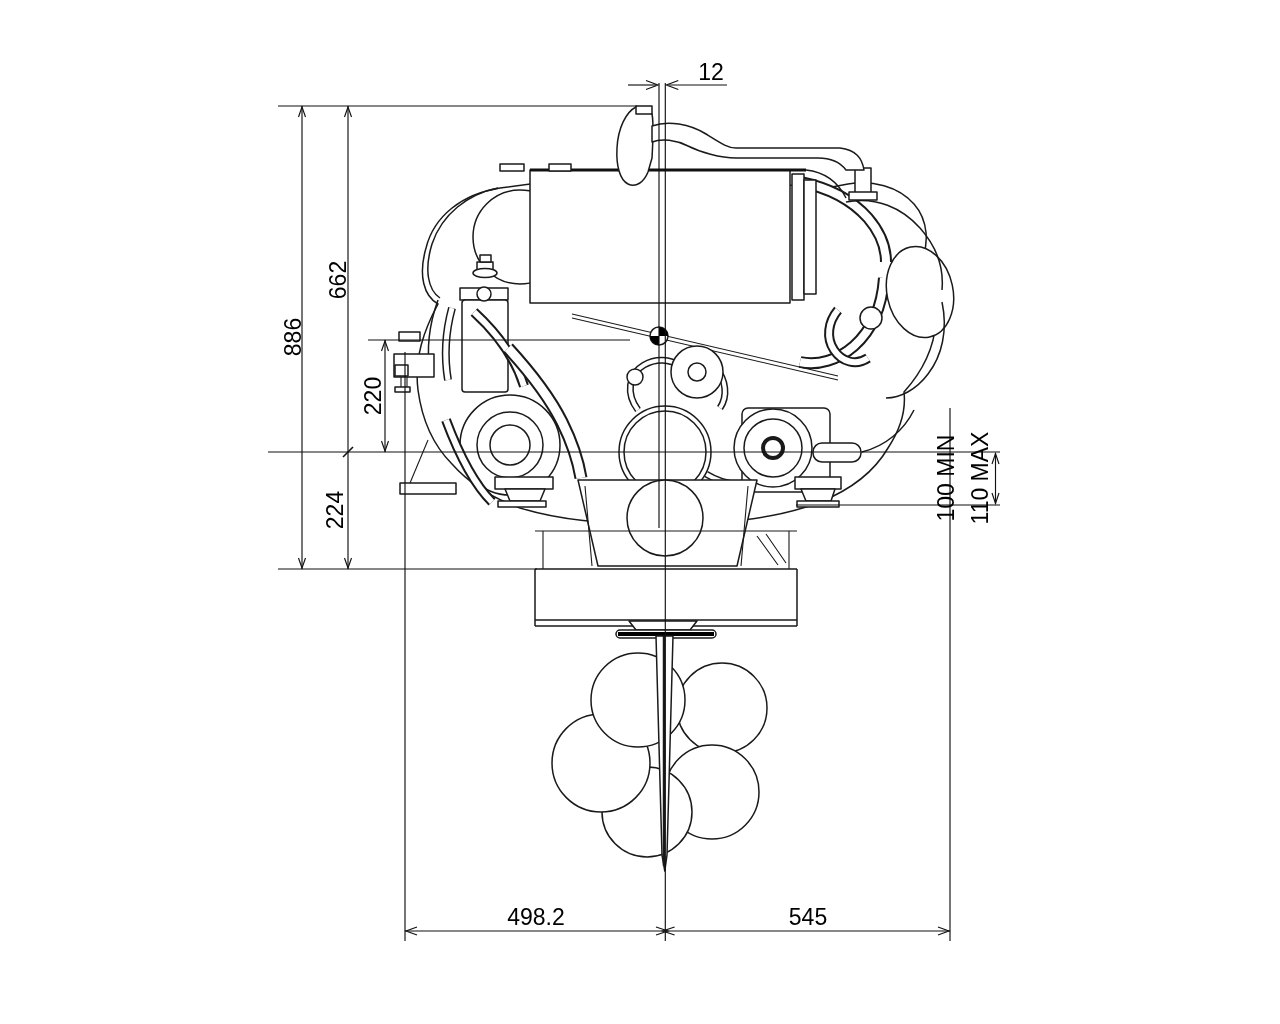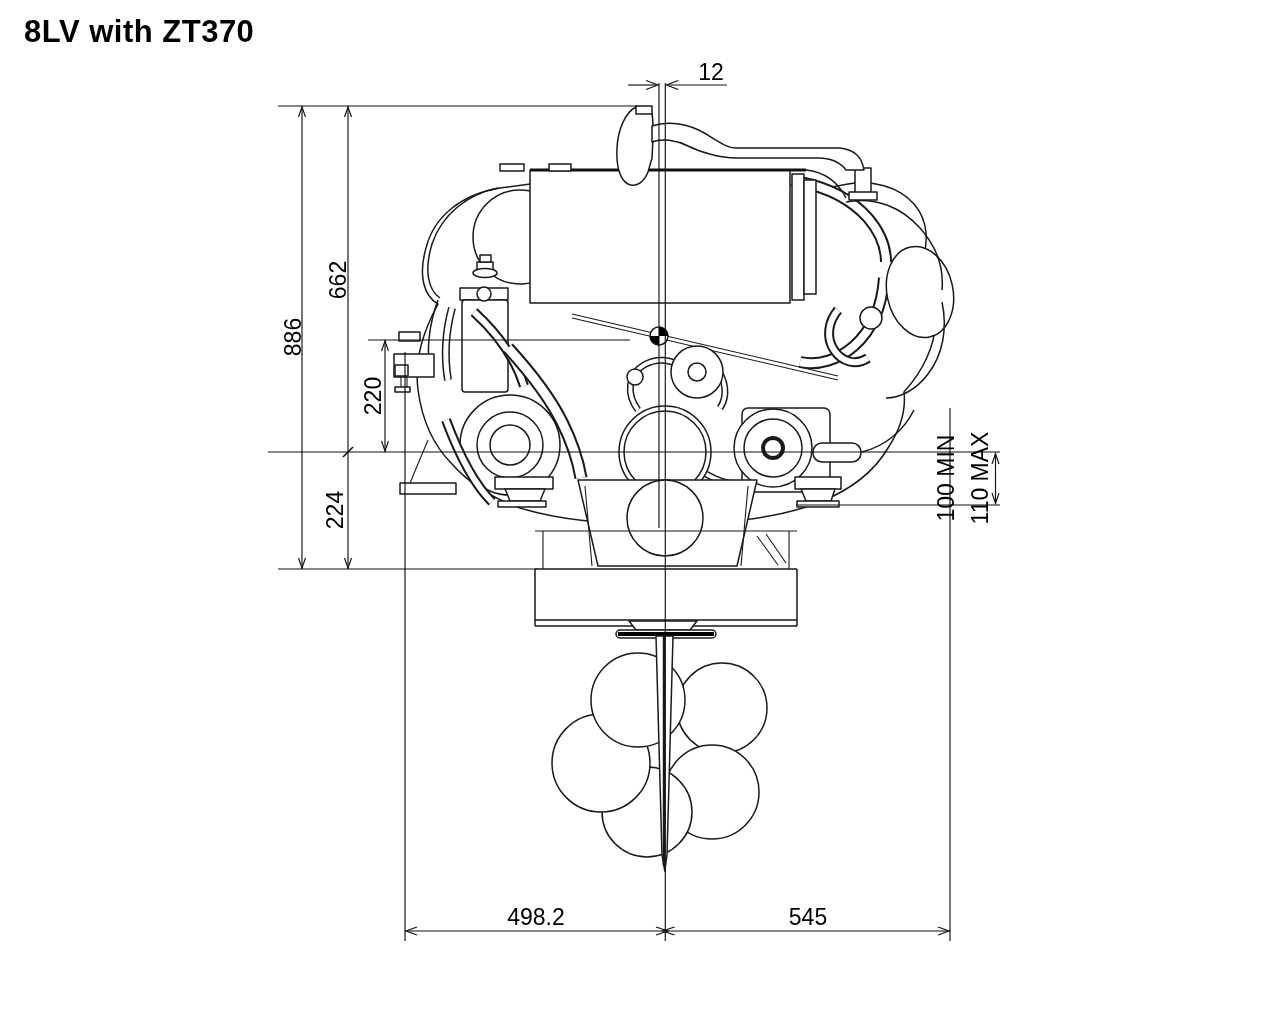--- a/index.html
+++ b/index.html
@@ -12,21 +12,20 @@
   .wfill{fill:#ffffff;}
   .thin{stroke-width:1.1;}
   .bold{stroke-width:3;}
   .dim{stroke:#111;fill:none;stroke-width:1.15;}
   .dimtxt{font-family:"Liberation Sans", sans-serif;font-size:23px;fill:#000;}
 </style>
 </head>
 <body>
 
 <div id="stage">
-  <div id="title">8LV with ZT370</div>
 
   <svg width="1280" height="1024" viewBox="0 0 1280 1024">
 
     <g>
 
       <path class="draw wfill" d="M500,188 C462,194 434,216 426,248 C418,276 424,296 438,304
         C424,330 414,358 418,390 C422,420 434,446 452,464 C468,482 492,498 520,508
         C560,520 600,524 665,524 C730,524 780,518 820,502 C850,490 874,472 888,448
         C900,430 906,410 904,392 C922,372 934,348 936,322 C938,300 932,280 920,264
         C930,244 928,220 914,204 C898,186 872,180 848,184 L816,190

